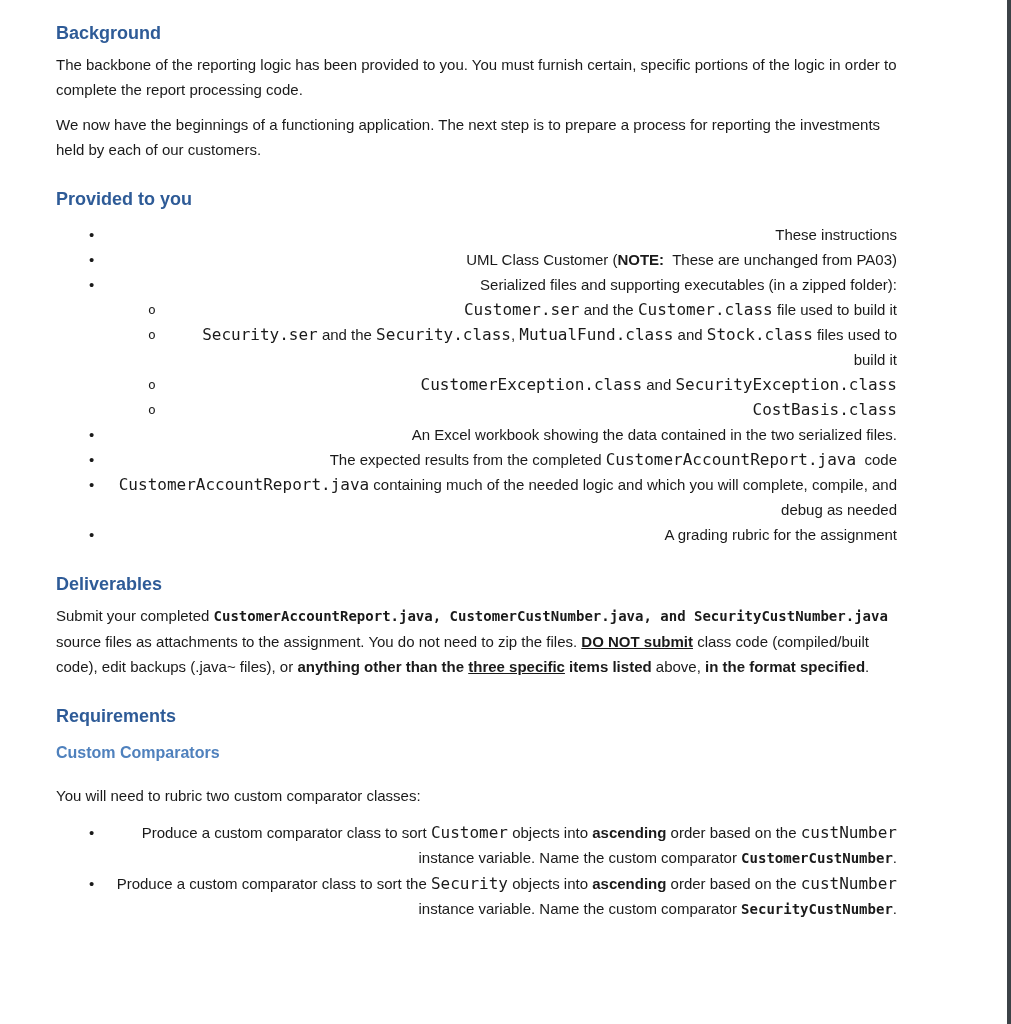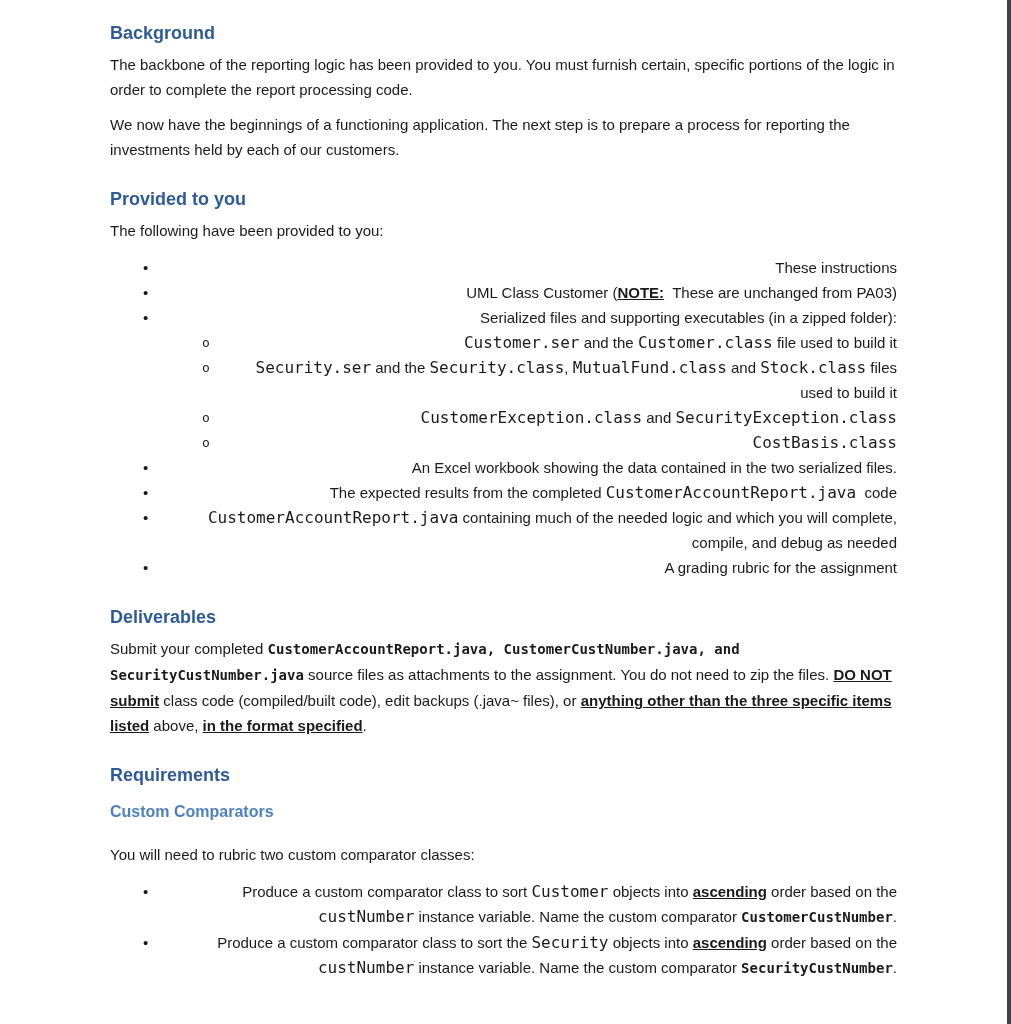--- a/index.html
+++ b/index.html
@@ -18,21 +18,21 @@
     font-family: "Liberation Sans", sans-serif;
     color: #1a1a1a;
   }
   .right-edge {
     position: absolute;
     top: 0; right: 0;
     width: 4px; height: 100%;
     background: var(--edge-color);
   }
   .content {
-    padding: 22px 114px 0 110px;
+    padding: 22px 114px 0 56px;
   }
   h1 {
     font-size: 18px;
     line-height: 22px;
     font-weight: 700;
     color: var(--h1-color);
     margin: 26px 0 6px 0;
   }
   h1.first { margin-top: 0; }
   h2 {
@@ -67,37 +67,36 @@
   li.l2::before {
     content: "o";
     font-family: "DejaVu Sans Mono", monospace;
     font-size: 13px;
     position: absolute;
     left: 92px;
     top: 0;
   }
   
   .rn { }
-  .rb { font-weight: 700; text-decoration: underline; }
+  .rb { font-weight: 700; }
   .rc { font-family: "DejaVu Sans Mono", monospace; font-size: 16px; }
   .rbc { font-family: "DejaVu Sans Mono", monospace; font-size: 14px; font-weight: 700; }
   .rbu { font-weight: 700; text-decoration: underline; }
 </style>
 </head>
 <body>
 
 <div class="page">
   <div class="content">
 
     <h1 class="first">Background</h1>
     <p><span class="rn">The backbone of the reporting logic has been provided to you. You must furnish certain, specific portions of the logic in order to complete the report processing code.</span></p>
     <p><span class="rn">We now have the beginnings of a functioning application. The next step is to prepare a process for reporting the investments held by each of our customers.</span></p>
 
     <h1>Provided to you</h1>
-    <p><span class="rn">The following have been provided to you:</span></p>
     <ul>
       <li class="l1"><span class="rn">These instructions</span></li>
       <li class="l1"><span class="rn">UML Class Customer (</span><span class="rb">NOTE:</span><span class="rn">&nbsp; These are unchanged from PA03)</span></li>
       <li class="l1"><span class="rn">Serialized files and supporting executables (in a zipped folder):</span></li>
       <li class="l2"><span class="rc">Customer.ser</span><span class="rn"> and the </span><span class="rc">Customer.class</span><span class="rn"> file used to build it</span></li>
       <li class="l2"><span class="rc">Security.ser</span><span class="rn"> and the </span><span class="rc">Security.class</span><span class="rn">, </span><span class="rc">MutualFund.class</span><span class="rn"> and </span><span class="rc">Stock.class</span><span class="rn"> files used to build it</span></li>
       <li class="l2"><span class="rc">CustomerException.class</span><span class="rn"> and </span><span class="rc">SecurityException.class</span></li>
       <li class="l2"><span class="rc">CostBasis.class</span></li>
       <li class="l1"><span class="rn">An Excel workbook showing the data contained in the two serialized files.</span></li>
       <li class="l1"><span class="rn">The expected results from the completed </span><span class="rc">CustomerAccountReport.java</span><span class="rn">&nbsp; code</span></li>

